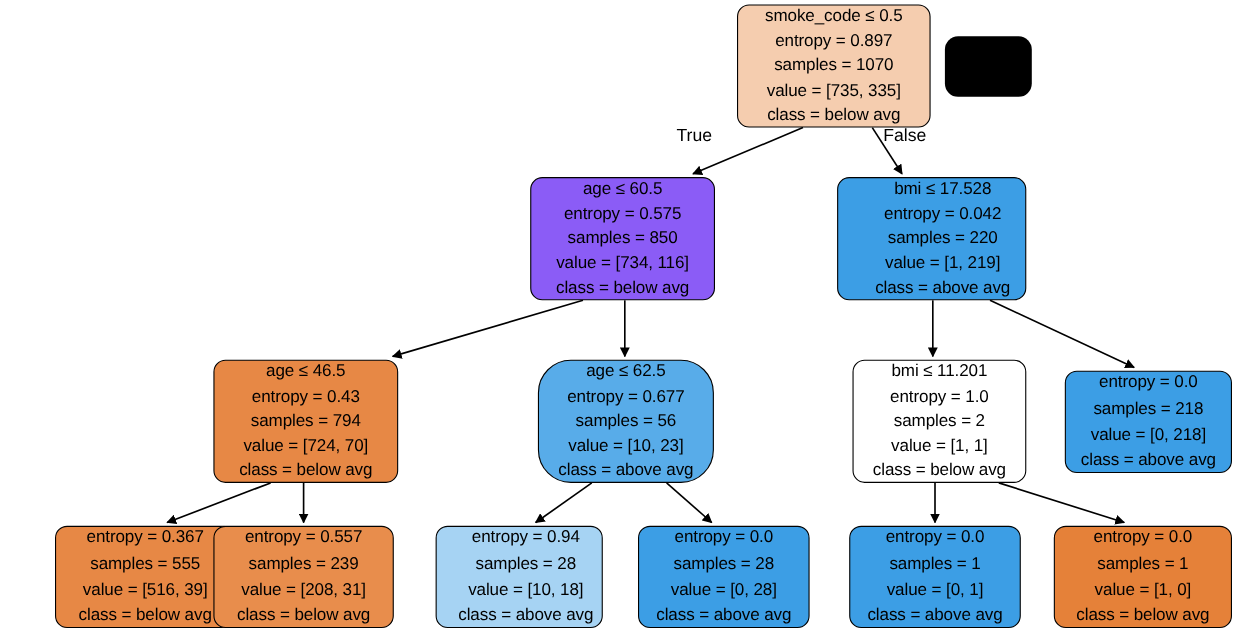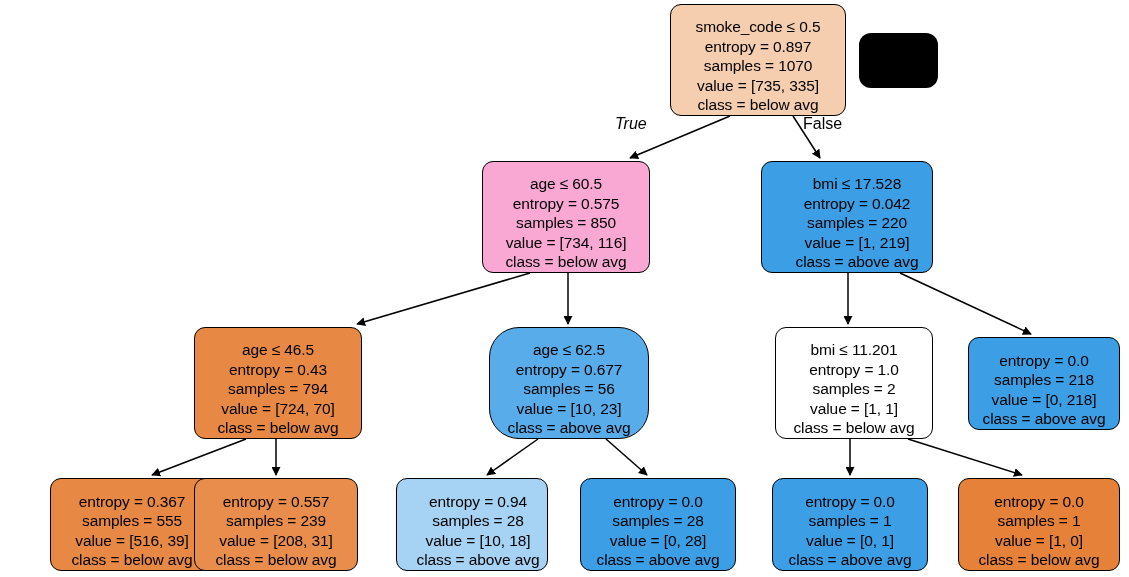--- a/index.html
+++ b/index.html
@@ -26,21 +26,21 @@
     pointer-events: none;
   }
   .node {
     position: absolute;
     box-sizing: border-box;
     border: 1.4px solid #000000;
     border-radius: 11px;
     display: flex;
     flex-direction: column;
     align-items: center;
-    justify-content: flex-end;
+    justify-content: space-between;
     text-align: center;
     color: #000000;
     font-size: 15.5px;
     line-height: 19.6px;
     letter-spacing: -0.1px;
     white-space: nowrap;
   }
   .node .ln {
     display: block;
   }
@@ -84,21 +84,21 @@
   </svg>
 
   <div id="nodes-group">
       <div class="node" style="left: 670px; top: 4px; width: 176px; height: 112px; background: rgb(245, 205, 175);">
         <span class="ln">smoke_code ≤ 0.5</span>
         <span class="ln">entropy = 0.897</span>
         <span class="ln">samples = 1070</span>
         <span class="ln">value = [735, 335]</span>
         <span class="ln">class = below avg</span>
       </div>
-      <div class="node" style="left: 482px; top: 161px; width: 168px; height: 112px; background: #f9a8d4;">
+      <div class="node" style="left: 482px; top: 161px; width: 168px; height: 112px; background: #8b5cf6;">
         <span class="ln">age ≤ 60.5</span>
         <span class="ln">entropy = 0.575</span>
         <span class="ln">samples = 850</span>
         <span class="ln">value = [734, 116]</span>
         <span class="ln">class = below avg</span>
       </div>
       <div class="node" style="left: 761px; top: 161px; width: 172px; height: 112px; background: rgb(60, 158, 229); padding-left: 20px;">
         <span class="ln">bmi ≤ 17.528</span>
         <span class="ln">entropy = 0.042</span>
         <span class="ln">samples = 220</span>
@@ -166,17 +166,17 @@
         <span class="ln">entropy = 0.0</span>
         <span class="ln">samples = 1</span>
         <span class="ln">value = [1, 0]</span>
         <span class="ln">class = below avg</span>
       </div>
     </div>
 
   <div class="redaction" style="left: 859px; top: 33px; width: 79px; height: 55px; background: rgb(0, 0, 0);"></div>
 
   <div id="edge-labels-group">
-      <div class="edge-label" style="left: 615px; top: 115px; font-style: italic;">True</div>
+      <div class="edge-label" style="left: 615px; top: 115px;">True</div>
       <div class="edge-label" style="left: 803px; top: 115px;">False</div>
     </div>
 
 </div>
 
 </body></html>

